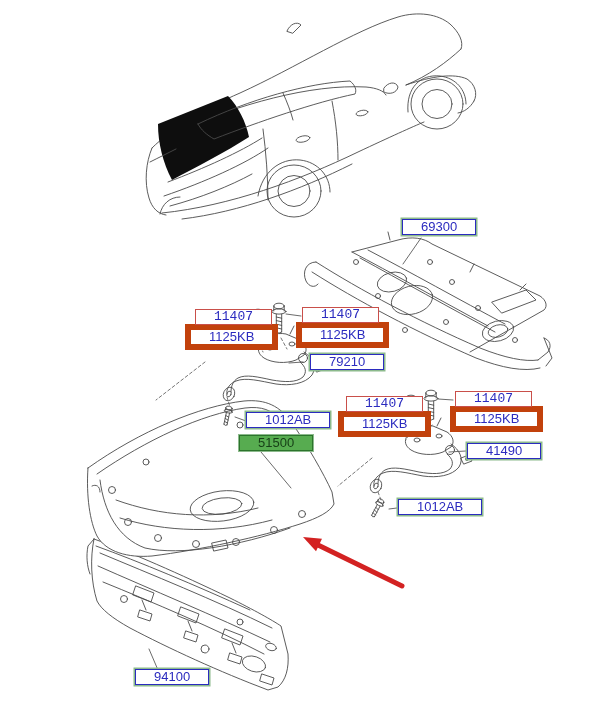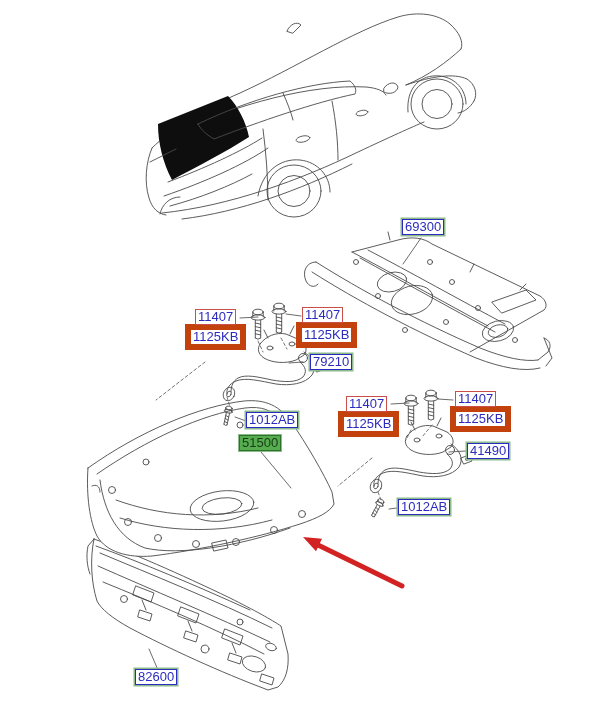--- a/index.html
+++ b/index.html
@@ -1,22 +1,22 @@
 <!DOCTYPE html>
 <html><head>
 <meta charset="utf-8">
 <style>
   html,body{margin:0;padding:0;background:#ffffff;}
   #stage{position:relative;width:605px;height:726px;background:#ffffff;overflow:hidden;
          font-family:"Liberation Sans",sans-serif;}
   #art{position:absolute;left:0;top:0;}
   .lbl{position:absolute;font-family:"Liberation Sans",sans-serif;font-size:13px;line-height:14px;
-       padding:0 2px;background:#ffffff;color:#2b2bbf;white-space:nowrap;z-index:5;cursor:pointer;}
+       padding:0 18px;background:#ffffff;color:#2b2bbf;white-space:nowrap;z-index:5;cursor:pointer;}
   .part{border:1px solid #2b2bbf;box-shadow:0 0 0 1.5px #8cba8c;}
-  .red{border:1px solid #c94f4a;z-index:6;}
+  .red{border:1px solid #c94f4a;z-index:6;font-family:Liberation Mono, monospace;}
   .green{border:6px solid #c2410c;}
   .hl{background:#57ac50;border:1px solid #2c742c;color:#174017;box-shadow:0 0 0 1px #8cba8c;}
   svg path,svg ellipse,svg circle{vector-effect:non-scaling-stroke;}
 </style>
 </head>
 <body>
 
 <div id="stage">
 
 <svg id="art" width="605" height="726" viewBox="0 0 605 726" fill="none" stroke="#4a4a4a" stroke-width="0.9" stroke-linecap="round" stroke-linejoin="round">
@@ -207,15 +207,15 @@
 <div class="lbl hl" style="left:239px;top:435px">51500</div>
 
 <div class="lbl red" style="left:346px;top:396px">11407</div>
 <div class="lbl green" style="left:338px;top:411px">1125KB</div>
 
 <div class="lbl red" style="left:455px;top:391px">11407</div>
 <div class="lbl green" style="left:450px;top:406px">1125KB</div>
 
 <div class="lbl part" style="left:467px;top:443px">41490</div>
 <div class="lbl part" style="left:398px;top:499px">1012AB</div>
-<div class="lbl part" style="left:135px;top:669px">82600</div>
+<div class="lbl part" style="left:135px;top:669px">94100</div>
 
 </div>
 
 </body></html>

